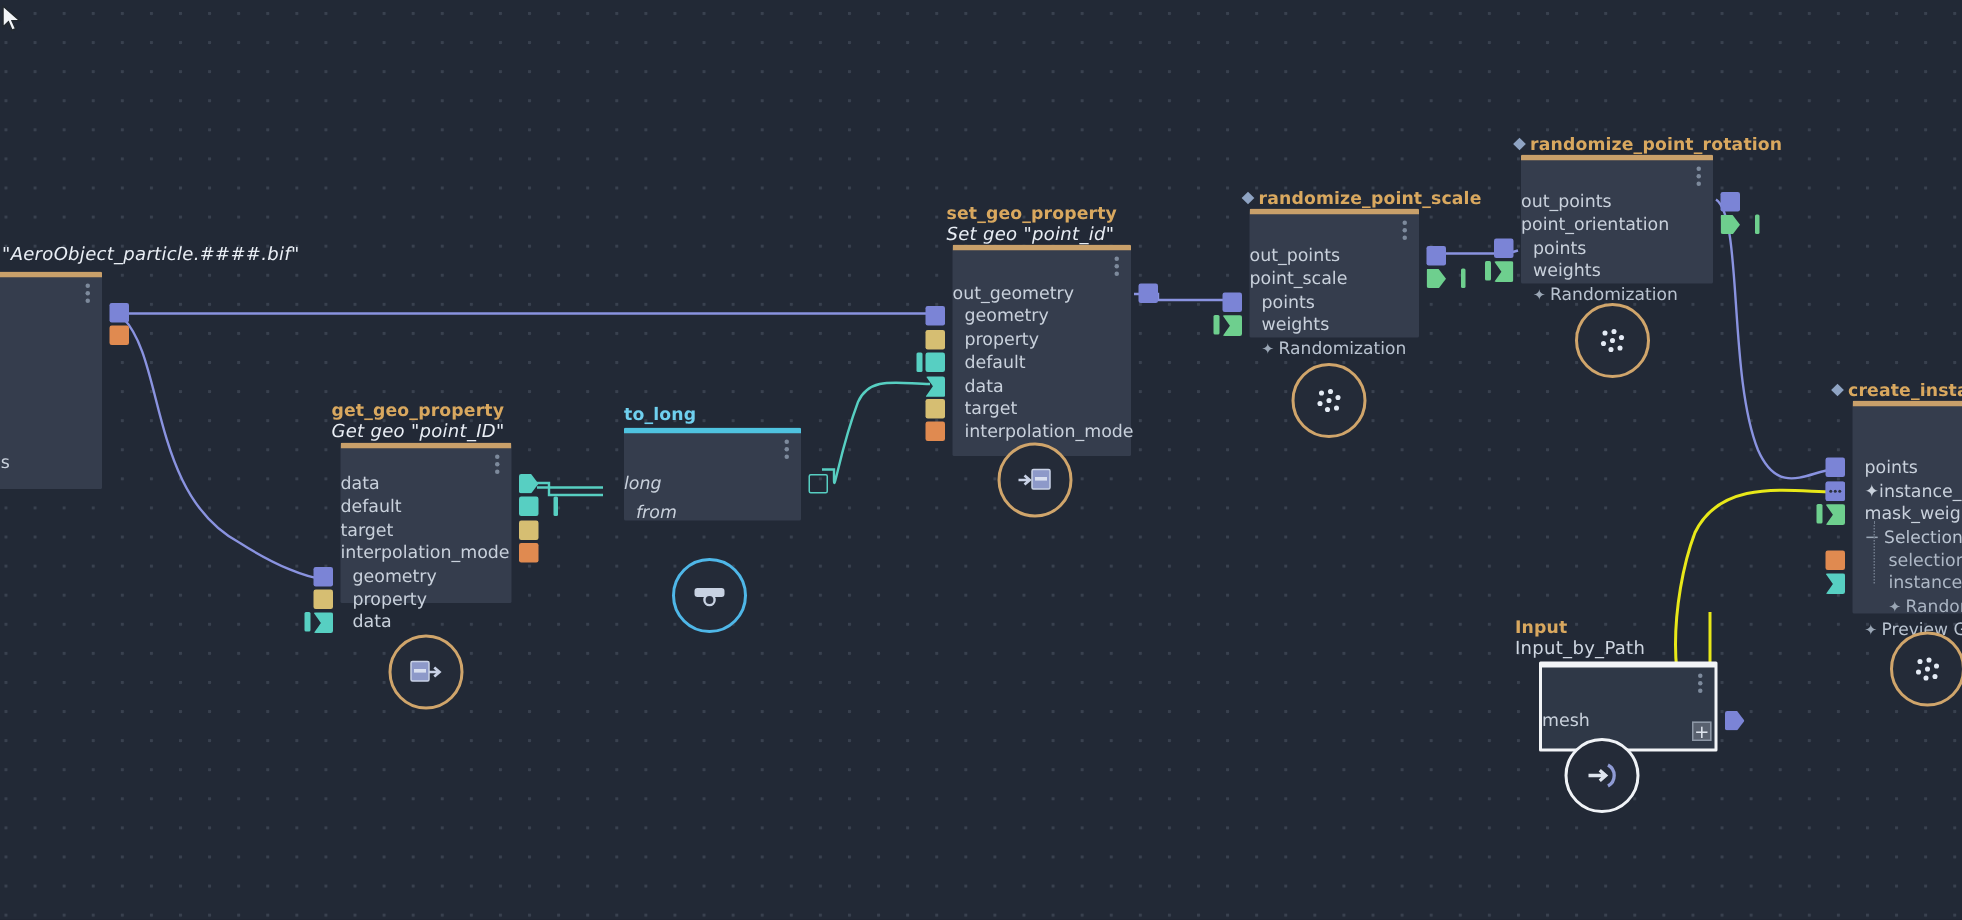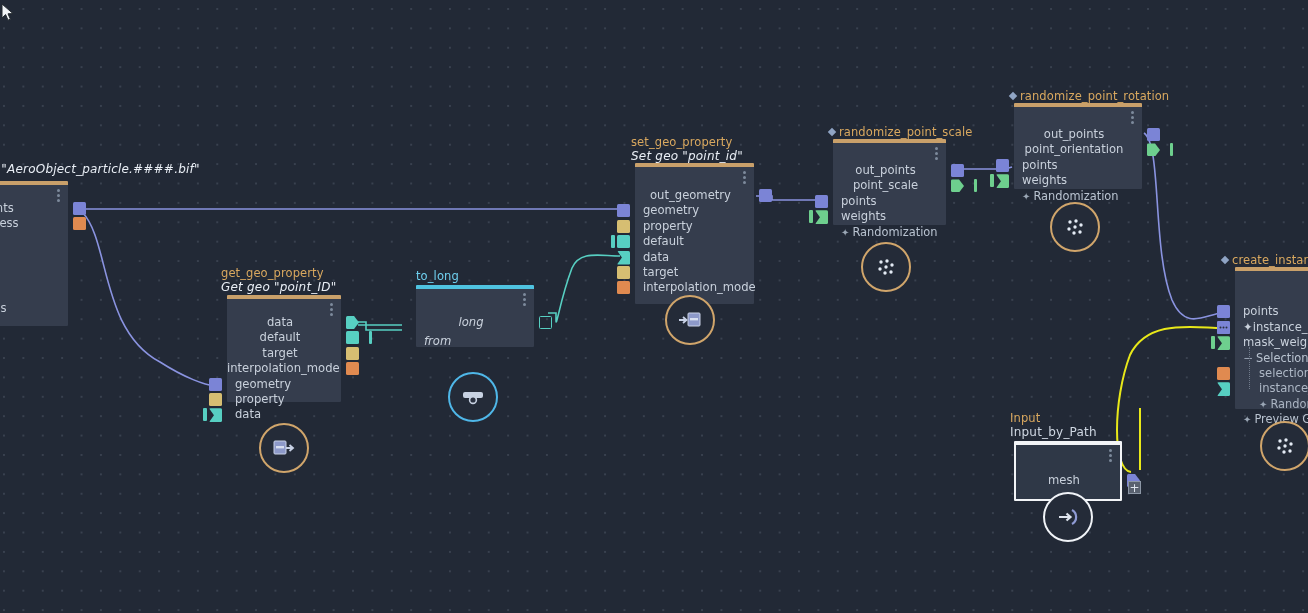--- a/index.html
+++ b/index.html
@@ -20,20 +20,21 @@
     background-position:3px 8px;
   }
 
   
   .node{ position:absolute; }
 
   .node-title{
     position:absolute; left:0; top:0;
     white-space:nowrap; font-size:11.5px; color:#d9a85f;
     letter-spacing:.1px;
+    font-weight:bold;
   }
   .node-title .diamond{
     display:inline-block; width:6px; height:6px;
     background:#8fa4c4; transform:rotate(45deg);
     margin-right:4px; position:relative; top:-1px;
   }
   .node-subtitle{
     position:absolute; left:0; top:14px;
     white-space:nowrap; font-size:12px; font-style:italic;
     color:#e9eef5; letter-spacing:.2px;
@@ -64,21 +65,21 @@
   .kebab{
     position:absolute; right:8px; top:4px;
     width:3px; height:13px;
   }
   .kebab i{ display:block; width:3px;height:3px;background:#7d8a9c;margin-bottom:2px;border-radius:50%;}
 
   .port-row{
     position:relative; height:15.4px;
     font-size:11.6px; color:#c9d1dc; white-space:nowrap;
   }
-  .port-row.out{ text-align:center; padding-right:8px; }
+  .port-row.out{ text-align:left; padding-right:8px; }
   .port-row.in { text-align:left;  padding-left:8px; }
   .port-row .lbl{ line-height:15.4px; }
   .port-row .lbl.dim{ color:#aeb8c6; }
 
   
   .pin{
     position:absolute; width:13px; height:13px; top:1px;
     border-radius:1.5px;
   }
   .pin.right{ right:-18px; }
@@ -409,21 +410,21 @@
         <circle cx="6" cy="14" r="1.7" fill="#e4ebf5"></circle>
         <circle cx="17" cy="17" r="1.7" fill="#e4ebf5"></circle>
         <circle cx="11" cy="18" r="1.7" fill="#e4ebf5"></circle>
       </svg>
     </div>
   </div>
 
   <div class="node" style="left:1010px; top:411px;">
     <div class="node-title">Input</div>
     <div class="node-subtitle plain">Input_by_Path</div>
-    <div class="node-body selected" style="left:4px;top:30px;width:108px;height:60px;">
+    <div class="node-body selected" style="left:16px;top:30px;width:119px;height:60px;">
       <div class="node-topbar">
         <div class="caret"></div>
         <div class="kebab">
             <i></i>
             <i></i>
             <i></i>
           </div>
       </div>
       <div class="port-row out" style="margin-top:12px">
         <span class="lbl">mesh</span>

